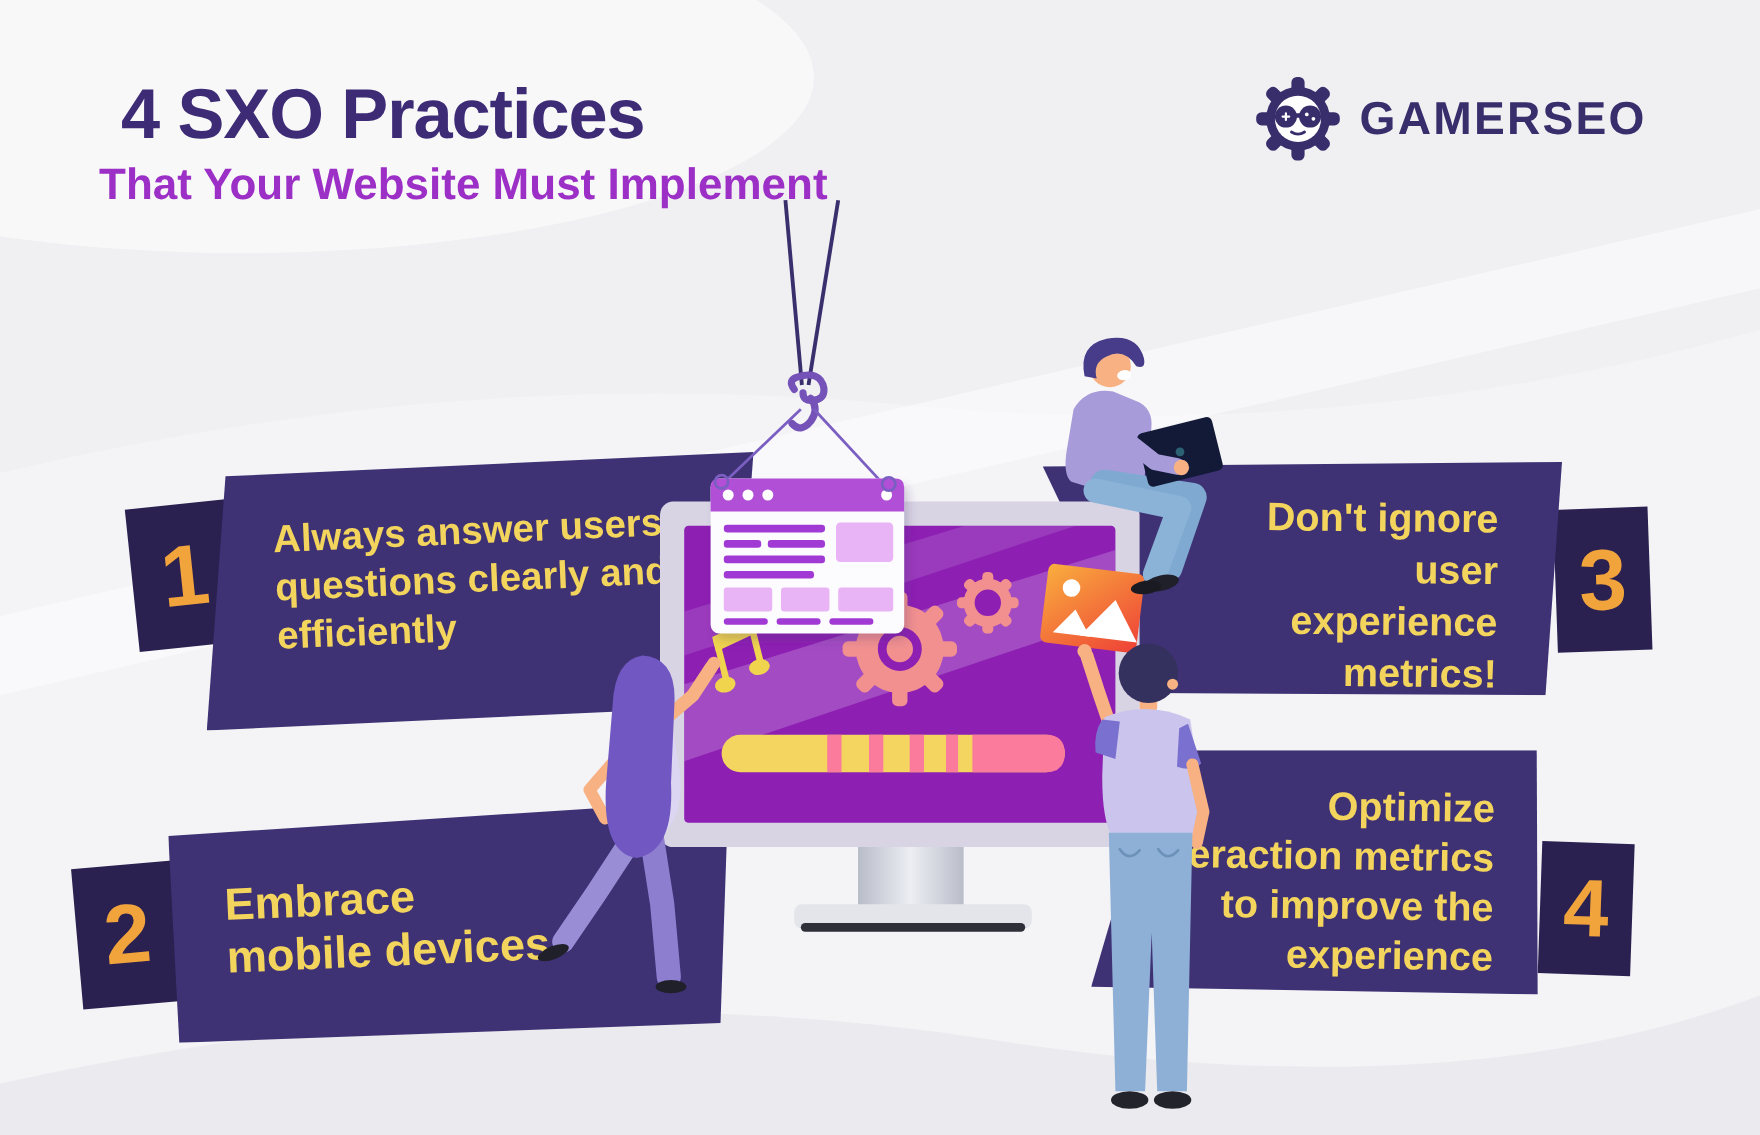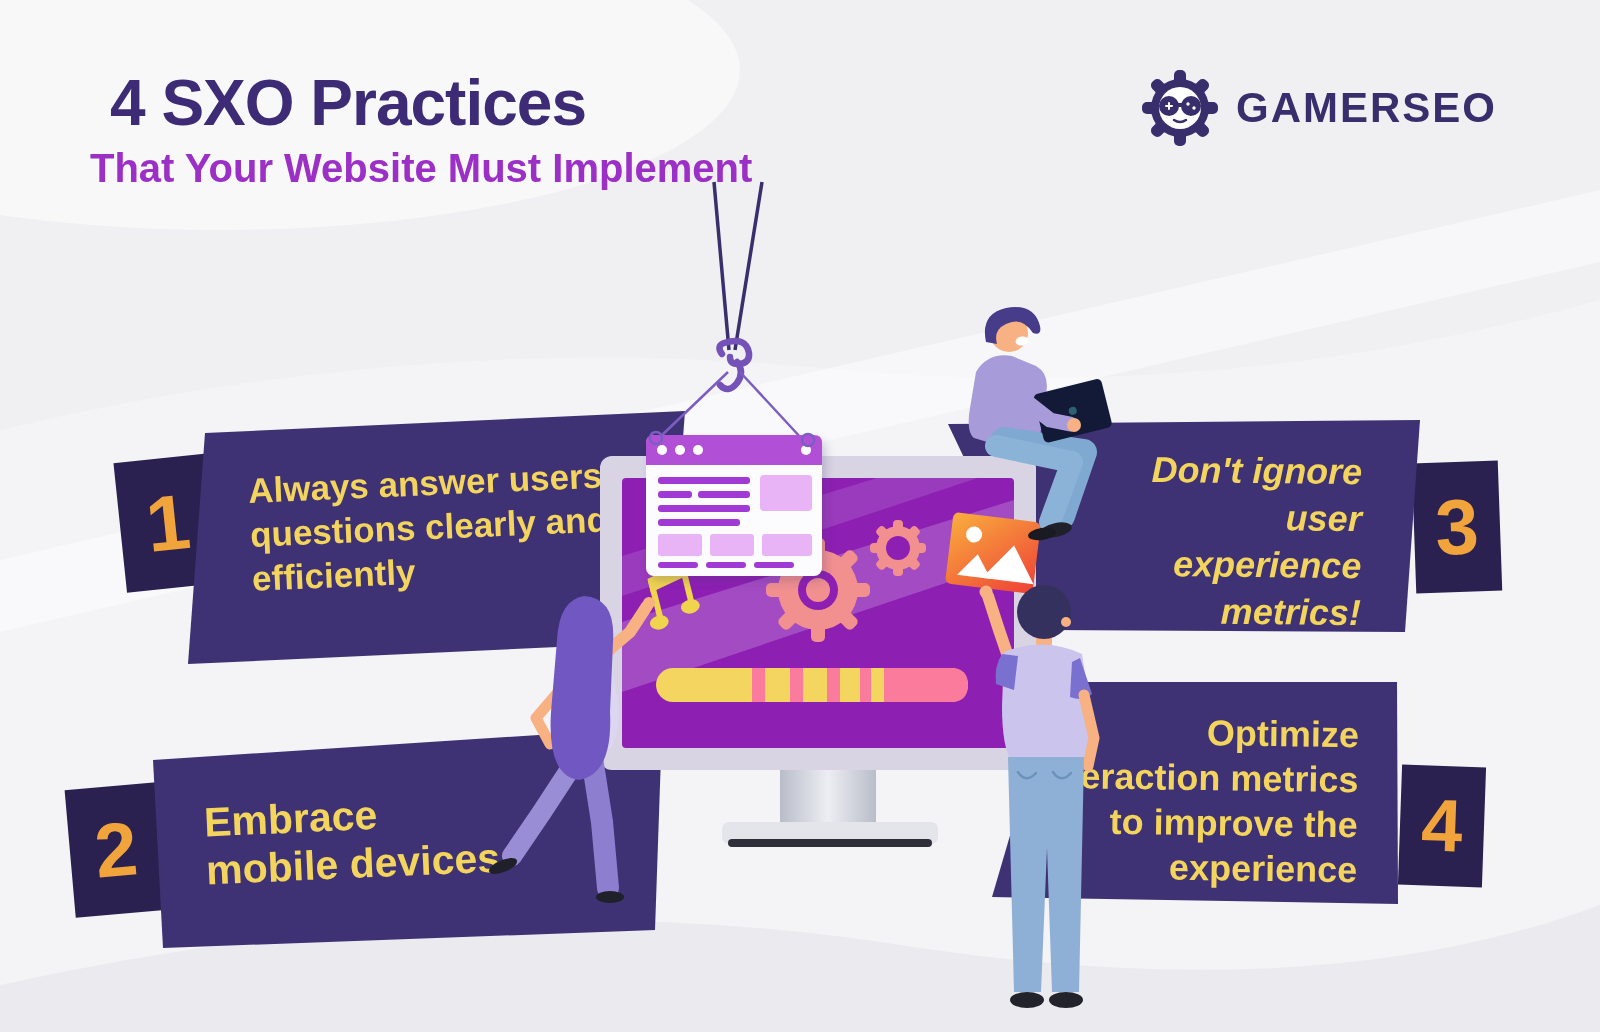--- a/index.html
+++ b/index.html
@@ -33,21 +33,21 @@
 
   #tab2{left:70px;top:786px;width:92px;height:128px;transform:rotate(-5deg);}
   #tab2 .num{font-size:76px;}
   #panel2{left:148px;top:720px;width:520px;height:232px;
           clip-path:polygon(5px 40px,514px 7px,507px 210px,15px 228px);}
   #text2{left:57px;top:72px;font-size:41px;line-height:48px;transform:rotate(-2.5deg);}
 
   #tab3{left:1414px;top:462px;width:86px;height:130px;transform:rotate(-2deg);}
   #tab3 .num{font-size:78px;}
   #panel3{left:940px;top:413px;width:482px;height:235px;
-          clip-path:polygon(8px 11px,480px 7px,465px 219px,106px 217px);font-style:italic;}
+          clip-path:polygon(8px 11px,480px 7px,465px 219px,106px 217px);}
   #text3{right:60px;top:34px;font-size:36px;line-height:47px;text-align:right;transform:rotate(0.6deg);}
 
   #tab4{left:1400px;top:766px;width:84px;height:120px;transform:rotate(2deg);}
   #tab4 .num{font-size:74px;}
   #panel4{left:985px;top:672px;width:415px;height:240px;
           clip-path:polygon(70px 10px,412px 10px,413px 232px,7px 225px);}
   #text4{right:42px;top:38px;font-size:36px;line-height:45px;text-align:right;transform:rotate(0.8deg);}
 
   
   #bg{left:0;top:0;z-index:0;}

